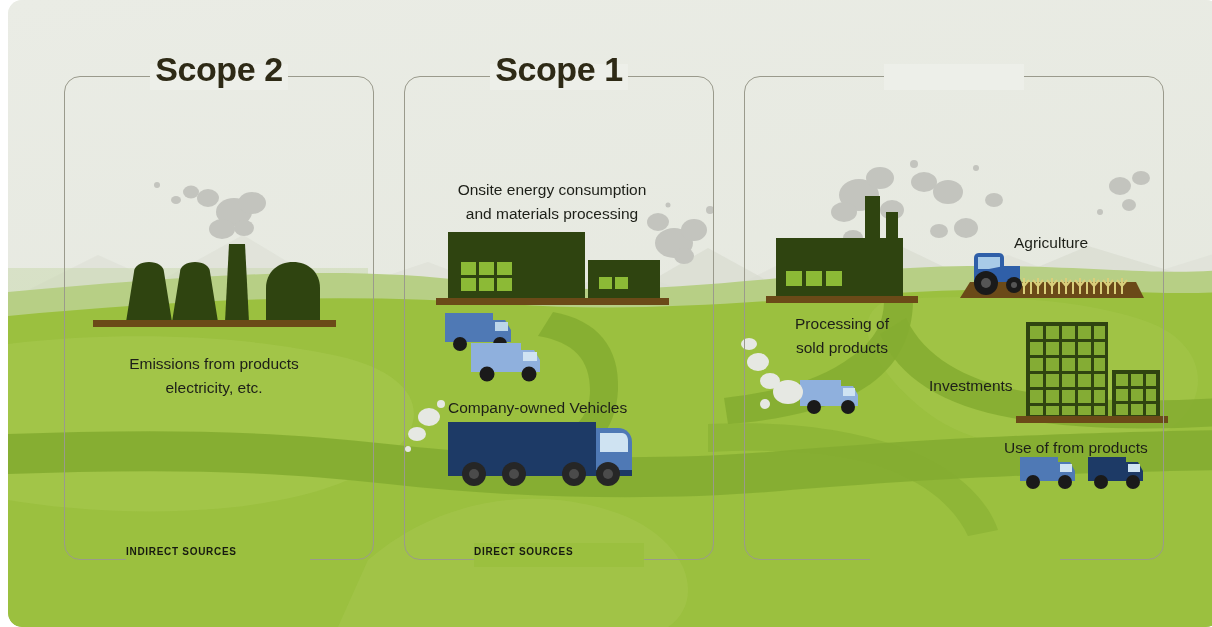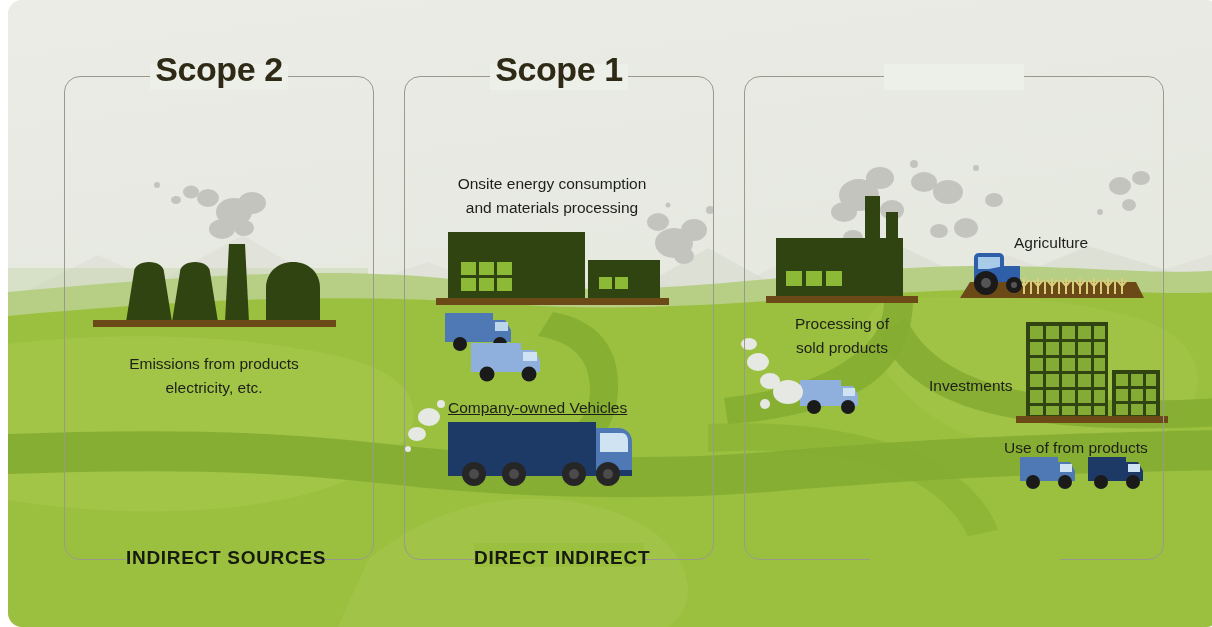--- a/index.html
+++ b/index.html
@@ -50,41 +50,41 @@
   
   .foot-mask {
     position:absolute;
     height:24px;
     background:#9bc03f;
     top:543px;
   }
   .panel-foot {
     position:absolute;
     top:546px;
-    font-size:19px;
+    font-size:10px;
     font-weight:bold;
     color:#171a10;
     letter-spacing:0.7px;
     white-space:nowrap;
     line-height:1.25;
   }
   #foot-scope3 { top:547px; }
 
   
   .callout {
     position:absolute;
     color:#1d1f18;
     font-size:15.5px;
     line-height:1.55;
     text-align:center;
     white-space:nowrap;
   }
   #txt-scope2    { left:110px; top:352px; width:192px; white-space:normal; }
-  #txt-onsite    { left:444px; top:172px; width:200px; white-space:normal; }
-  #txt-vehicles  { left:440px; top:396px;text-decoration:underline; }
+  #txt-onsite    { left:444px; top:178px; width:200px; white-space:normal; }
+  #txt-vehicles  { left:440px; top:396px; }
   #txt-processing{ left:779px; top:312px; width:110px; white-space:normal; }
   #txt-downstream{ left:766px; top:435px; width:112px; white-space:normal; }
   #txt-agri      { left:1006px; top:231px; }
   #txt-invest    { left:921px; top:374px; }
   #txt-usesold   { left:996px; top:436px; }
 </style>
 </head>
 <body>
 
 <div id="stage">
@@ -385,21 +385,21 @@
   <div class="head-mask" style="left:876px; width:140px;"></div>
 
   <div class="panel-title" style="left:142px; width:138px;">Scope 2</div>
   <div class="panel-title" style="left:482px; width:138px;">Scope 1</div>
 
   <div class="foot-mask" style="left:118px; width:184px;"></div>
   <div class="foot-mask" style="left:466px; width:170px;"></div>
   <div class="foot-mask" style="left:862px; width:190px; top:540px; height:44px;"></div>
 
   <div class="panel-foot" style="left:118px; width:184px;">INDIRECT SOURCES</div>
-  <div class="panel-foot" style="left:466px; width:170px;">DIRECT INDIRECT</div>
+  <div class="panel-foot" style="left:466px; width:170px;">DIRECT SOURCES</div>
 
   <div class="callout" id="txt-scope2">Emissions from products electricity, etc.</div>
 
   <div class="callout" id="txt-onsite">Onsite energy consumption and materials processing</div>
 
   <div class="callout" id="txt-vehicles">Company-owned Vehicles</div>
 
   <div class="callout" id="txt-processing">Processing of sold products</div>
 
 

